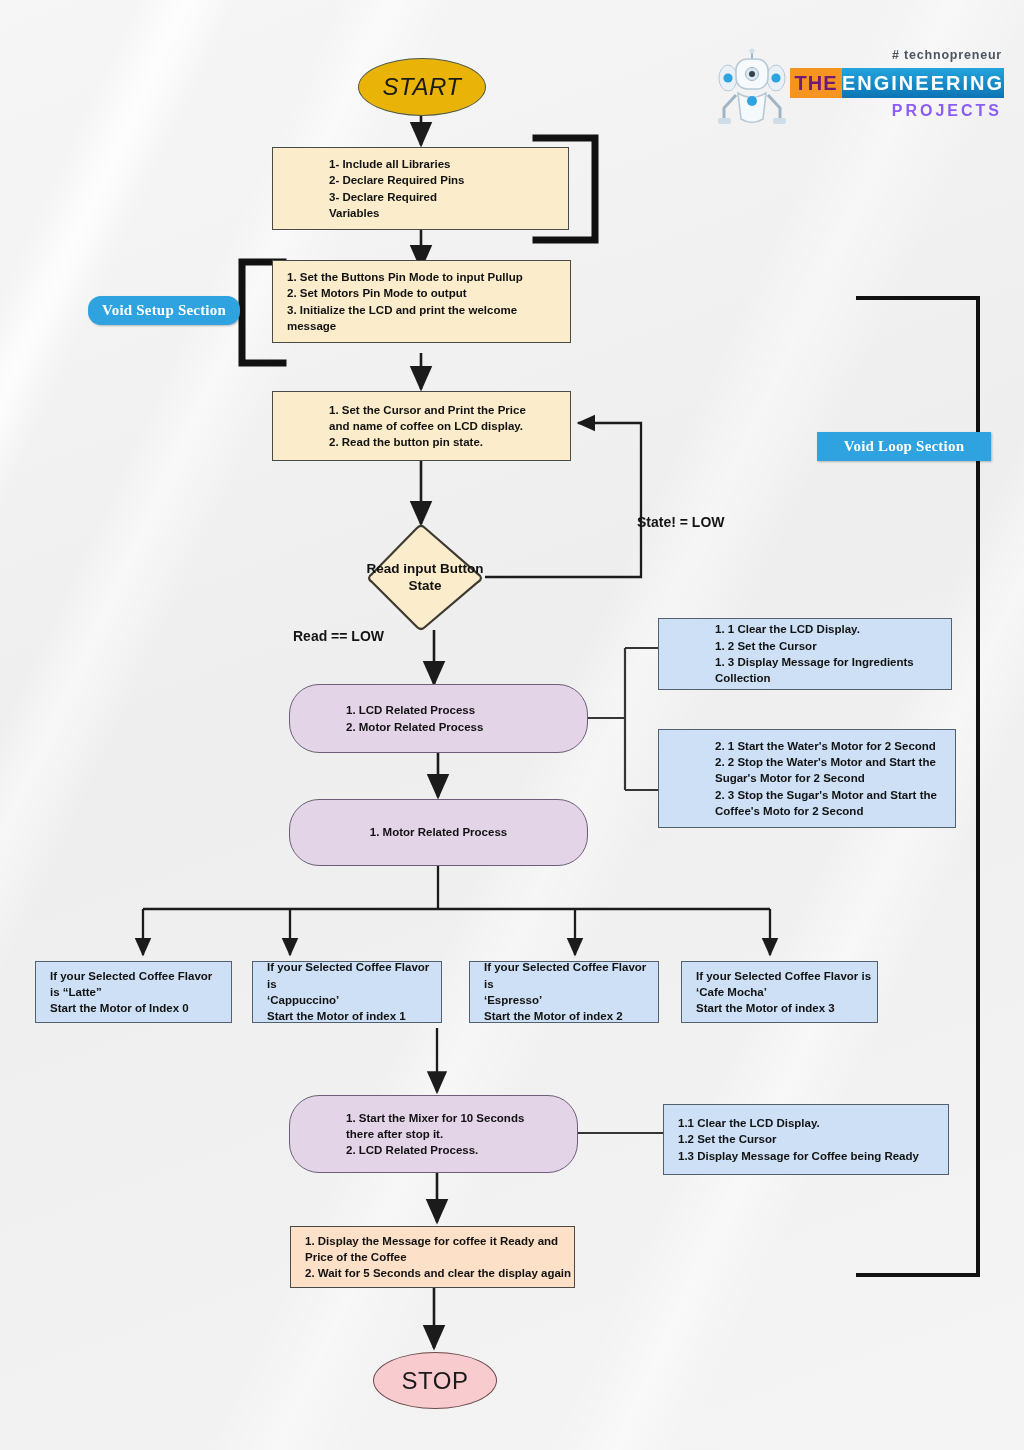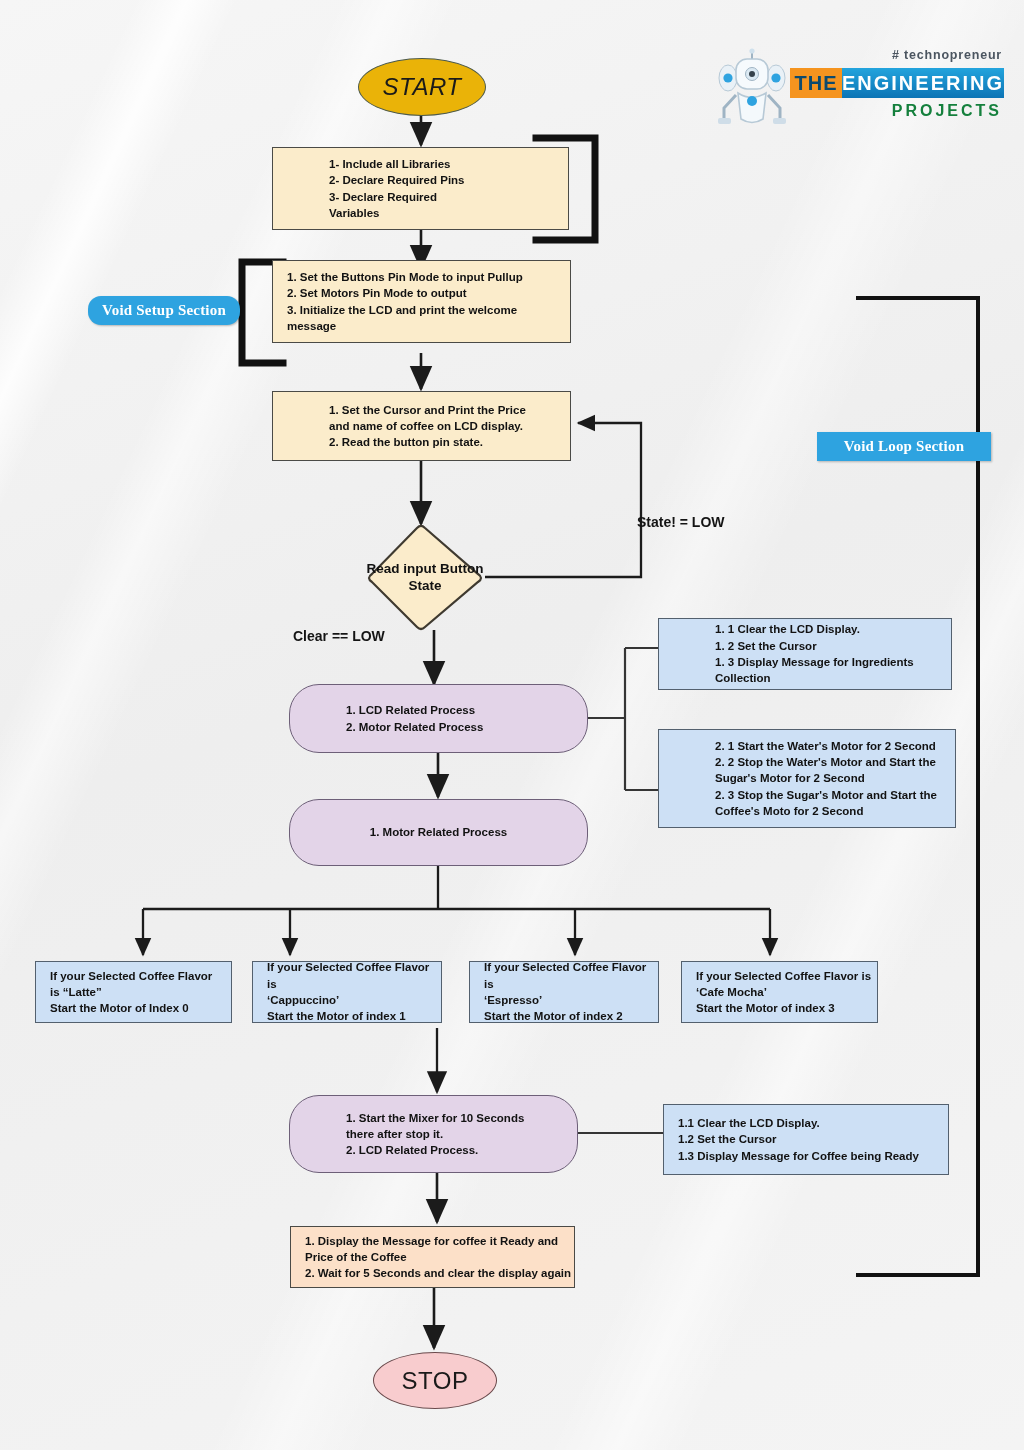--- a/index.html
+++ b/index.html
@@ -49,26 +49,26 @@
     display:flex;align-items:center;justify-content:center;
     box-shadow:1px 1px 2px rgba(0,0,0,.25);z-index:5;letter-spacing:.2px;}
 
   .edge-label{position:absolute;font-size:14px;font-weight:bold;color:#141414;white-space:nowrap;}
 
   
   #logo{position:absolute;left:712px;top:48px;width:292px;height:78px;}
   #logo-hash{position:absolute;right:2px;top:0;font-size:12.5px;color:#4b5560;
     letter-spacing:.8px;font-weight:bold;margin-left:40px;}
   #logo-bar{position:absolute;left:78px;top:20px;display:flex;height:30px;width:214px;}
-  #logo-the{background:#f5941f;color:#0c4a6e;font-size:20px;font-weight:bold;
+  #logo-the{background:#f5941f;color:#701a75;font-size:20px;font-weight:bold;
     display:flex;align-items:center;justify-content:center;width:62px;letter-spacing:1px;text-align:right;}
   #logo-eng{background:linear-gradient(180deg,#23a4dd,#0c74b5);color:#fff;font-size:20px;
     font-weight:bold;display:flex;align-items:center;justify-content:center;flex:1;letter-spacing:2px;}
   #logo-projects{position:absolute;right:2px;top:54px;font-size:16px;font-weight:bold;
-    color:#15803d;letter-spacing:3px;}
+    color:#8b5cf6;letter-spacing:3px;}
   #logo-robot{position:absolute;left:4px;top:0px;width:72px;height:78px;}
 </style>
 </head>
 <body>
 
 <div id="bg-sheen"></div>
 
 <svg id="svg-layer" viewBox="0 0 1024 1450" xmlns="http://www.w3.org/2000/svg">
   <defs>
     <marker id="ah" markerWidth="9" markerHeight="9" refX="7.4" refY="4" orient="auto">
@@ -190,21 +190,21 @@
 
 <div class="diamond" style="left:364px;top:524px;width:122px;height:107px;">
   <svg class="dshape" viewBox="0 0 122 107">
     <path d="M61,4 L114,50 Q120,54 114,58 L61,103 Q57,107 53,103 L8,58 Q2,54 8,50 L53,4 Q57,0 61,4 Z" fill="#fbeccb" stroke="#3f3a30" stroke-width="2.2"></path>
   </svg>
   <div class="dtxt">Read input
 Button State</div>
 </div>
 
 <div class="edge-label" style="left:637px;top:482px;margin-top:32px;">State! = LOW</div>
-<div class="edge-label" style="left:293px;top:628px;">Clear == LOW</div>
+<div class="edge-label" style="left:293px;top:628px;">Read == LOW</div>
 
 <div class="node purple pad-c" style="left:289px;top:684px;width:299px;height:69px;">
   <div class="txt">1. LCD Related Process
 2. Motor Related Process</div>
 </div>
 
 <div class="node blue-note pad-c" style="left:658px;top:618px;width:294px;height:72px;">
   <div class="txt">1. 1 Clear the LCD Display.
 1. 2 Set the Cursor
 1. 3 Display Message for Ingredients Collection</div>

